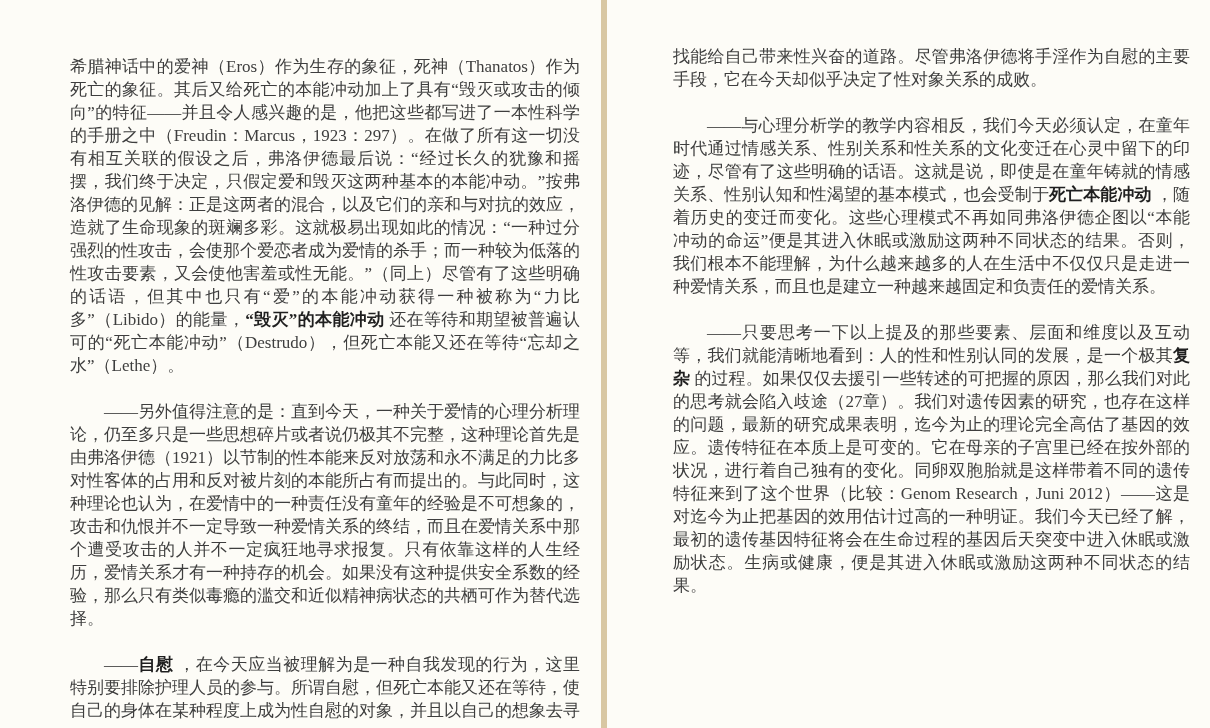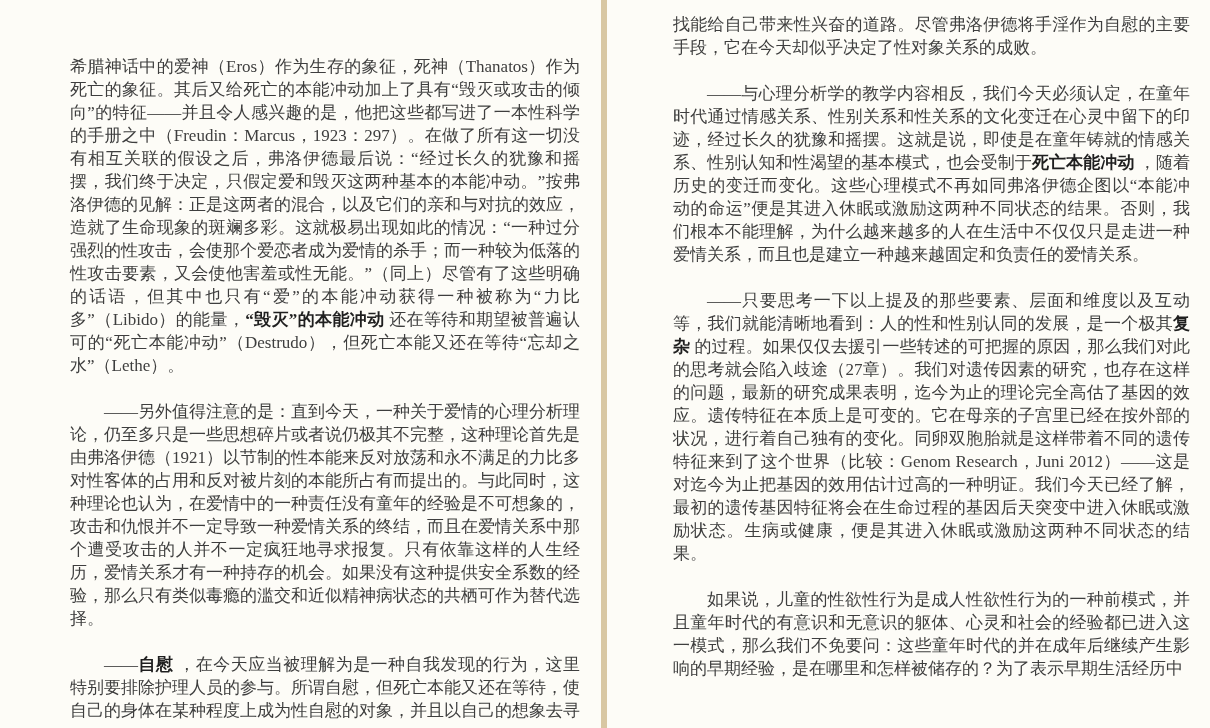--- a/index.html
+++ b/index.html
@@ -35,20 +35,21 @@
   }
   .gutter {
     width: 6px;
     height: 728px;
     background: var(--divider);
     flex: 0 0 6px;
   }
   .page.right {
     width: 603px;
     padding: 13px 20px 0 66px;
+    margin-top: 32px;
   }
   .para {
     margin: 0 0 23px 0;
     font-size: 17px;
     line-height: 23px;
     color: var(--text);
     text-align: justify;
     letter-spacing: 0;
   }
   .para.indent {
@@ -67,17 +68,16 @@
 
 <div class="book">
   <div class="page left" id="left-page">
       <p class="para"><span class="text-segment">希腊神话中的爱神（Eros）作为生存的象征，死神（Thanatos）作为死亡的象征。其后又给死亡的本能冲动加上了具有“毁灭或攻击的倾向”的特征——并且令人感兴趣的是，他把这些都写进了一本性科学的手册之中（Freudin：Marcus，1923：297）。在做了所有这一切没有相互关联的假设之后，弗洛伊德最后说：“经过长久的犹豫和摇摆，我们终于决定，只假定爱和毁灭这两种基本的本能冲动。”按弗洛伊德的见解：正是这两者的混合，以及它们的亲和与对抗的效应，造就了生命现象的斑斓多彩。这就极易出现如此的情况：“一种过分强烈的性攻击，会使那个爱恋者成为爱情的杀手；而一种较为低落的性攻击要素，又会使他害羞或性无能。”（同上）尽管有了这些明确的话语，但其中也只有“爱”的本能冲动获得一种被称为“力比多”（Libido）的能量，</span><span class="bold-term">“毁灭”的本能冲动</span><span class="text-segment"> 还在等待和期望被普遍认可的“死亡本能冲动”（Destrudo），但死亡本能又还在等待“忘却之水”（Lethe）。</span></p>
       <p class="para indent"><span class="text-segment">——另外值得注意的是：直到今天，一种关于爱情的心理分析理论，仍至多只是一些思想碎片或者说仍极其不完整，这种理论首先是由弗洛伊德（1921）以节制的性本能来反对放荡和永不满足的力比多对性客体的占用和反对被片刻的本能所占有而提出的。与此同时，这种理论也认为，在爱情中的一种责任没有童年的经验是不可想象的，攻击和仇恨并不一定导致一种爱情关系的终结，而且在爱情关系中那个遭受攻击的人并不一定疯狂地寻求报复。只有依靠这样的人生经历，爱情关系才有一种持存的机会。如果没有这种提供安全系数的经验，那么只有类似毒瘾的滥交和近似精神病状态的共栖可作为替代选择。</span></p>
       <p class="para indent"><span class="text-segment">——</span><span class="bold-term">自慰</span><span class="text-segment"> ，在今天应当被理解为是一种自我发现的行为，这里特别要排除护理人员的参与。所谓自慰，但死亡本能又还在等待，使自己的身体在某种程度上成为性自慰的对象，并且以自己的想象去寻</span></p>
     </div>
   <div class="gutter"></div>
   <div class="page right" id="right-page">
       <p class="para"><span class="text-segment">找能给自己带来性兴奋的道路。尽管弗洛伊德将手淫作为自慰的主要手段，它在今天却似乎决定了性对象关系的成败。</span></p>
-      <p class="para indent"><span class="text-segment">——与心理分析学的教学内容相反，我们今天必须认定，在童年时代通过情感关系、性别关系和性关系的文化变迁在心灵中留下的印迹，经过长久的犹豫和摇摆。这就是说，即使是在童年铸就的情感关系、性别认知和性渴望的基本模式，也会受制于</span><span class="bold-term">死亡本能冲动</span><span class="text-segment"> ，随着历史的变迁而变化。这些心理模式不再如同弗洛伊德企图以“本能冲动的命运”便是其进入休眠或激励这两种不同状态的结果。否则，我们根本不能理解，为什么越来越多的人在生活中不仅仅只是走进一种爱情关系，而且也是建立一种越来越固定和负责任的爱情关系。</span></p>
+      <p class="para indent"><span class="text-segment">——与心理分析学的教学内容相反，我们今天必须认定，在童年时代通过情感关系、性别关系和性关系的文化变迁在心灵中留下的印迹，尽管有了这些明确的话语。这就是说，即使是在童年铸就的情感关系、性别认知和性渴望的基本模式，也会受制于</span><span class="bold-term">死亡本能冲动</span><span class="text-segment"> ，随着历史的变迁而变化。这些心理模式不再如同弗洛伊德企图以“本能冲动的命运”便是其进入休眠或激励这两种不同状态的结果。否则，我们根本不能理解，为什么越来越多的人在生活中不仅仅只是走进一种爱情关系，而且也是建立一种越来越固定和负责任的爱情关系。</span></p>
       <p class="para indent"><span class="text-segment">——只要思考一下以上提及的那些要素、层面和维度以及互动等，我们就能清晰地看到：人的性和性别认同的发展，是一个极其</span><span class="bold-term">复杂</span><span class="text-segment"> 的过程。如果仅仅去援引一些转述的可把握的原因，那么我们对此的思考就会陷入歧途（27章）。我们对遗传因素的研究，也存在这样的问题，最新的研究成果表明，迄今为止的理论完全高估了基因的效应。遗传特征在本质上是可变的。它在母亲的子宫里已经在按外部的状况，进行着自己独有的变化。同卵双胞胎就是这样带着不同的遗传特征来到了这个世界（比较：Genom Research，Juni 2012）——这是对迄今为止把基因的效用估计过高的一种明证。我们今天已经了解，最初的遗传基因特征将会在生命过程的基因后天突变中进入休眠或激励状态。生病或健康，便是其进入休眠或激励这两种不同状态的结果。</span></p>
-      <p class="para indent"><span class="text-segment">如果说，儿童的性欲性行为是成人性欲性行为的一种前模式，并且童年时代的有意识和无意识的躯体、心灵和社会的经验都已进入这一模式，那么我们不免要问：这些童年时代的并在成年后继续产生影响的早期经验，是在哪里和怎样被储存的？为了表示早期生活经历中</span></p>
     </div>
 </div>
 
 </body></html>

